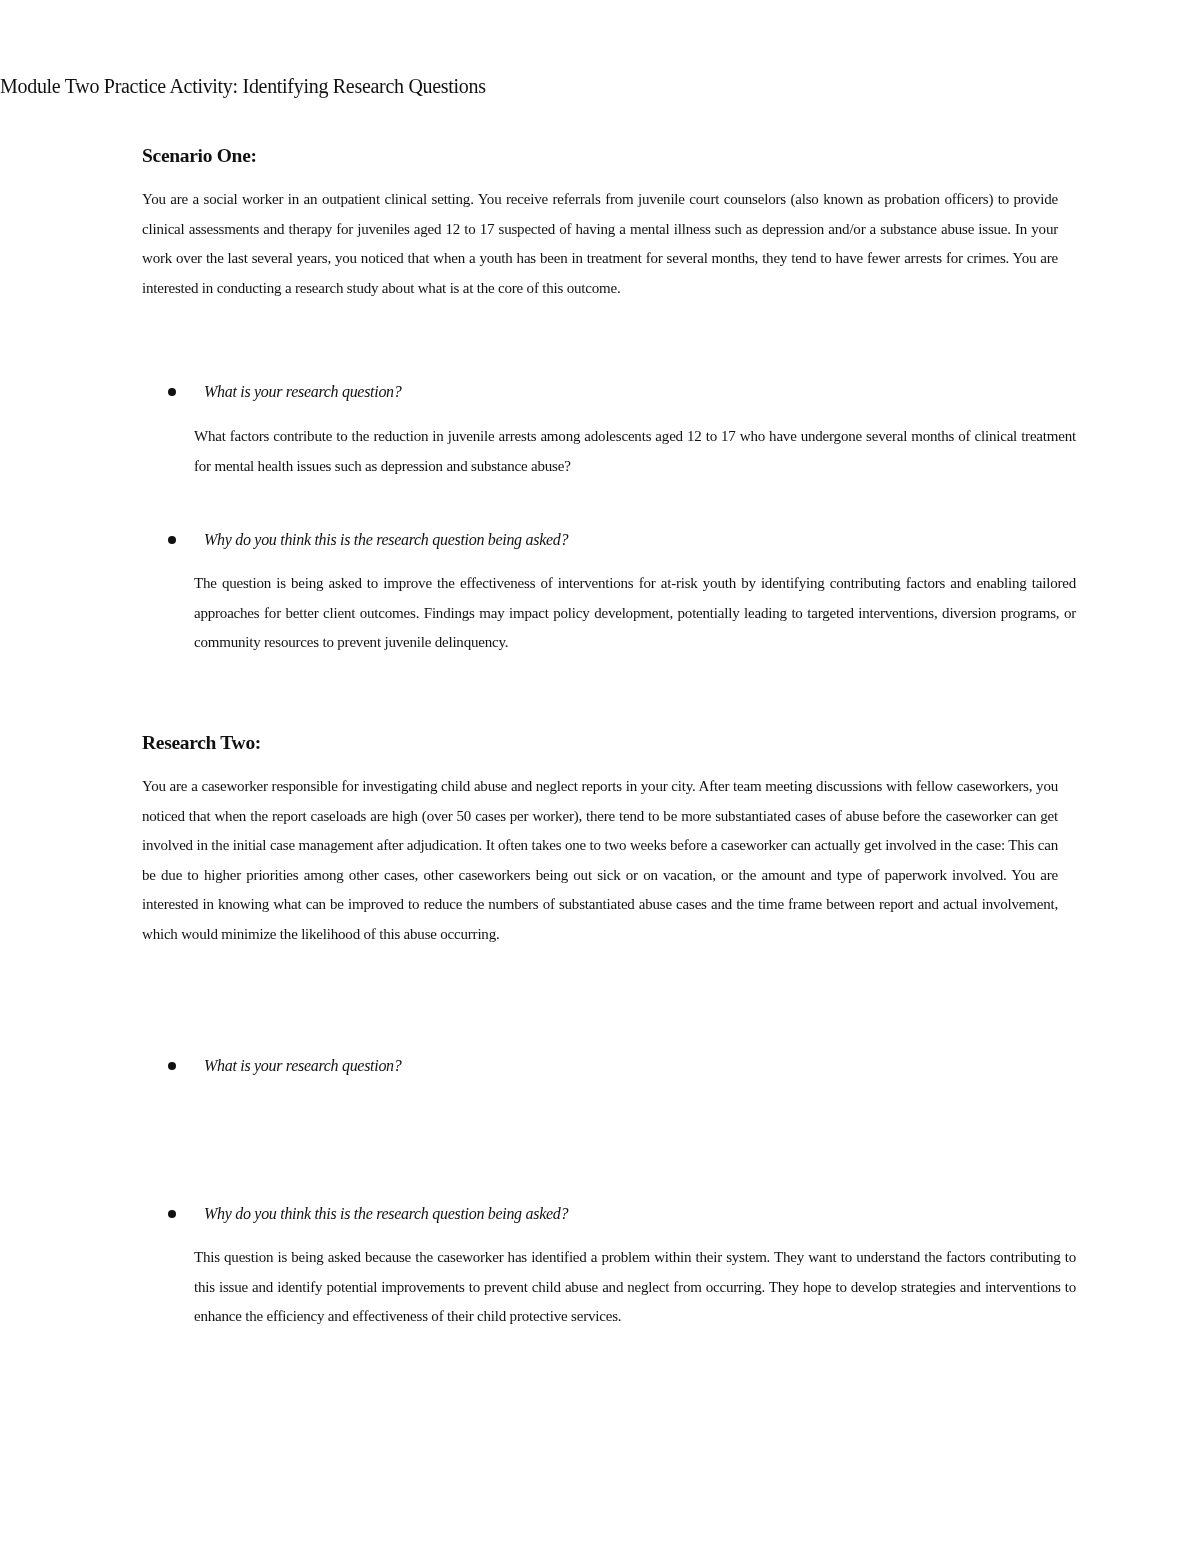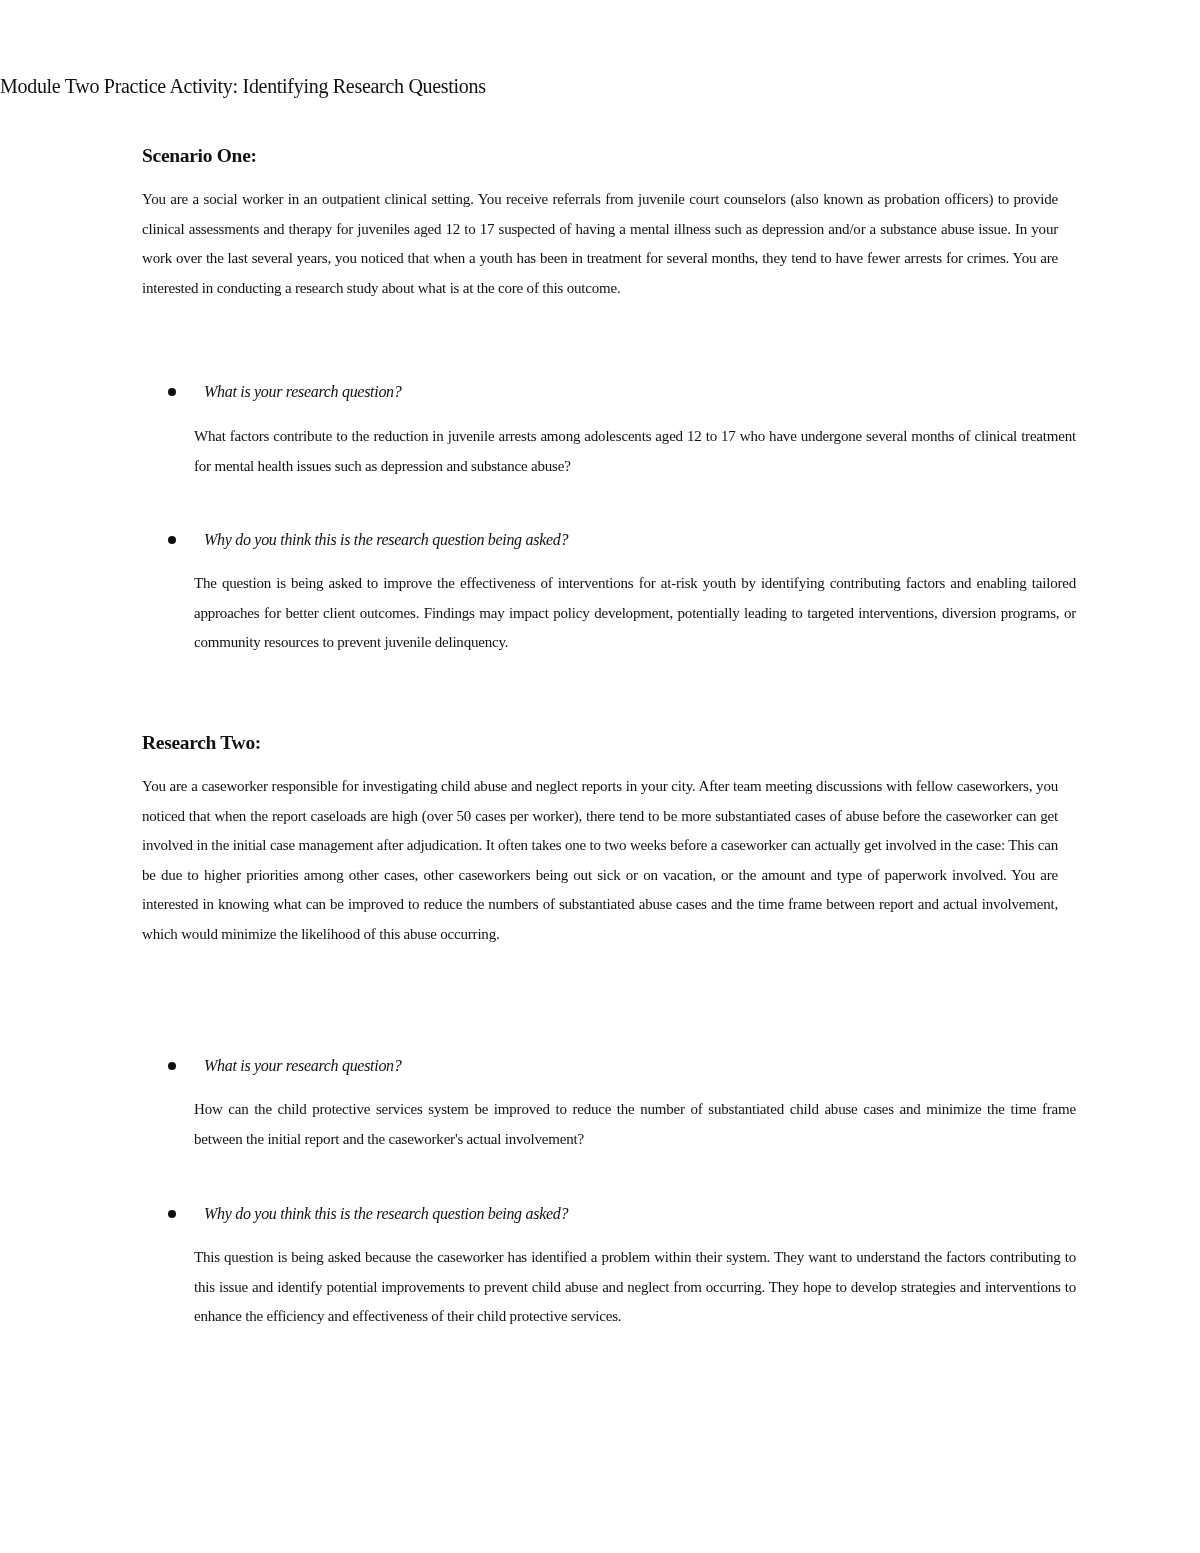--- a/index.html
+++ b/index.html
@@ -53,21 +53,20 @@
   <div class="para indent" style="top:569px;">The question is being asked to improve the effectiveness of interventions for at-risk youth by identifying contributing factors and enabling tailored approaches for better client outcomes. Findings may impact policy development, potentially leading to targeted interventions, diversion programs, or community resources to prevent juvenile delinquency.</div>
 
   <div class="heading" style="top:729px;">Research Two:</div>
 
   <div class="para" style="top:772px;">You are a caseworker responsible for investigating child abuse and neglect reports in your city. After team meeting discussions with fellow caseworkers, you noticed that when the report caseloads are high (over 50 cases per worker), there tend to be more substantiated cases of abuse before the caseworker can get involved in the initial case management after adjudication. It often takes one to two weeks before a caseworker can actually get involved in the case: This can be due to higher priorities among other cases, other caseworkers being out sick or on vacation, or the amount and type of paperwork involved. You are interested in knowing what can be improved to reduce the numbers of substantiated abuse cases and the time frame between report and actual involvement, which would minimize the likelihood of this abuse occurring.</div>
 
   <div class="bullet" style="top:1052px;">
     <span class="dot"></span>
     <span class="txt">What is your research question?</span>
   </div>
-  <div class="para indent" style="top:1095px;">How can the child protective services system be improved to reduce the number of substantiated child abuse cases and minimize the time frame between the initial report and the caseworker's actual involvement?</div>
 
   <div class="bullet" style="top:1200px;">
     <span class="dot"></span>
     <span class="txt">Why do you think this is the research question being asked?</span>
   </div>
   <div class="para indent" style="top:1243px;">This question is being asked because the caseworker has identified a problem within their system. They want to understand the factors contributing to this issue and identify potential improvements to prevent child abuse and neglect from occurring. They hope to develop strategies and interventions to enhance the efficiency and effectiveness of their child protective services.</div>
 
 </div>
 
 </body></html>

